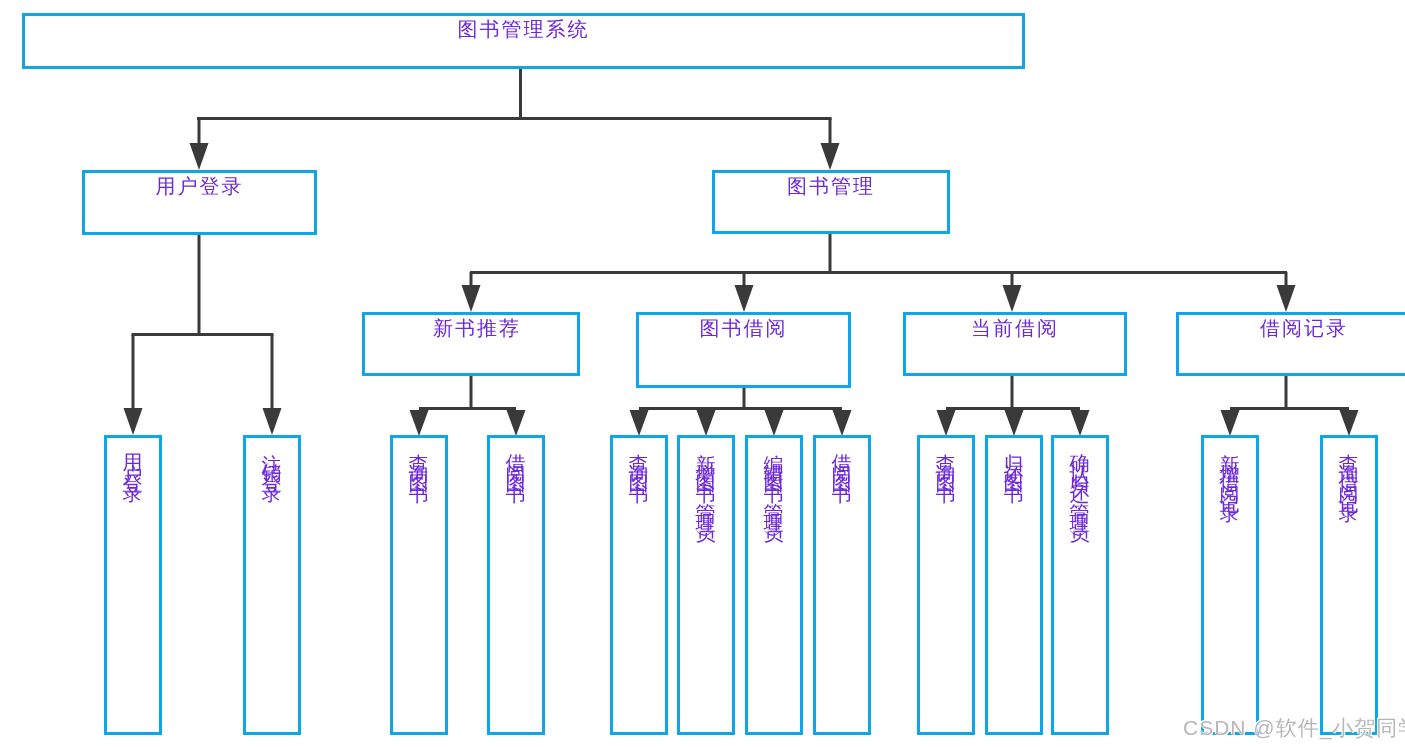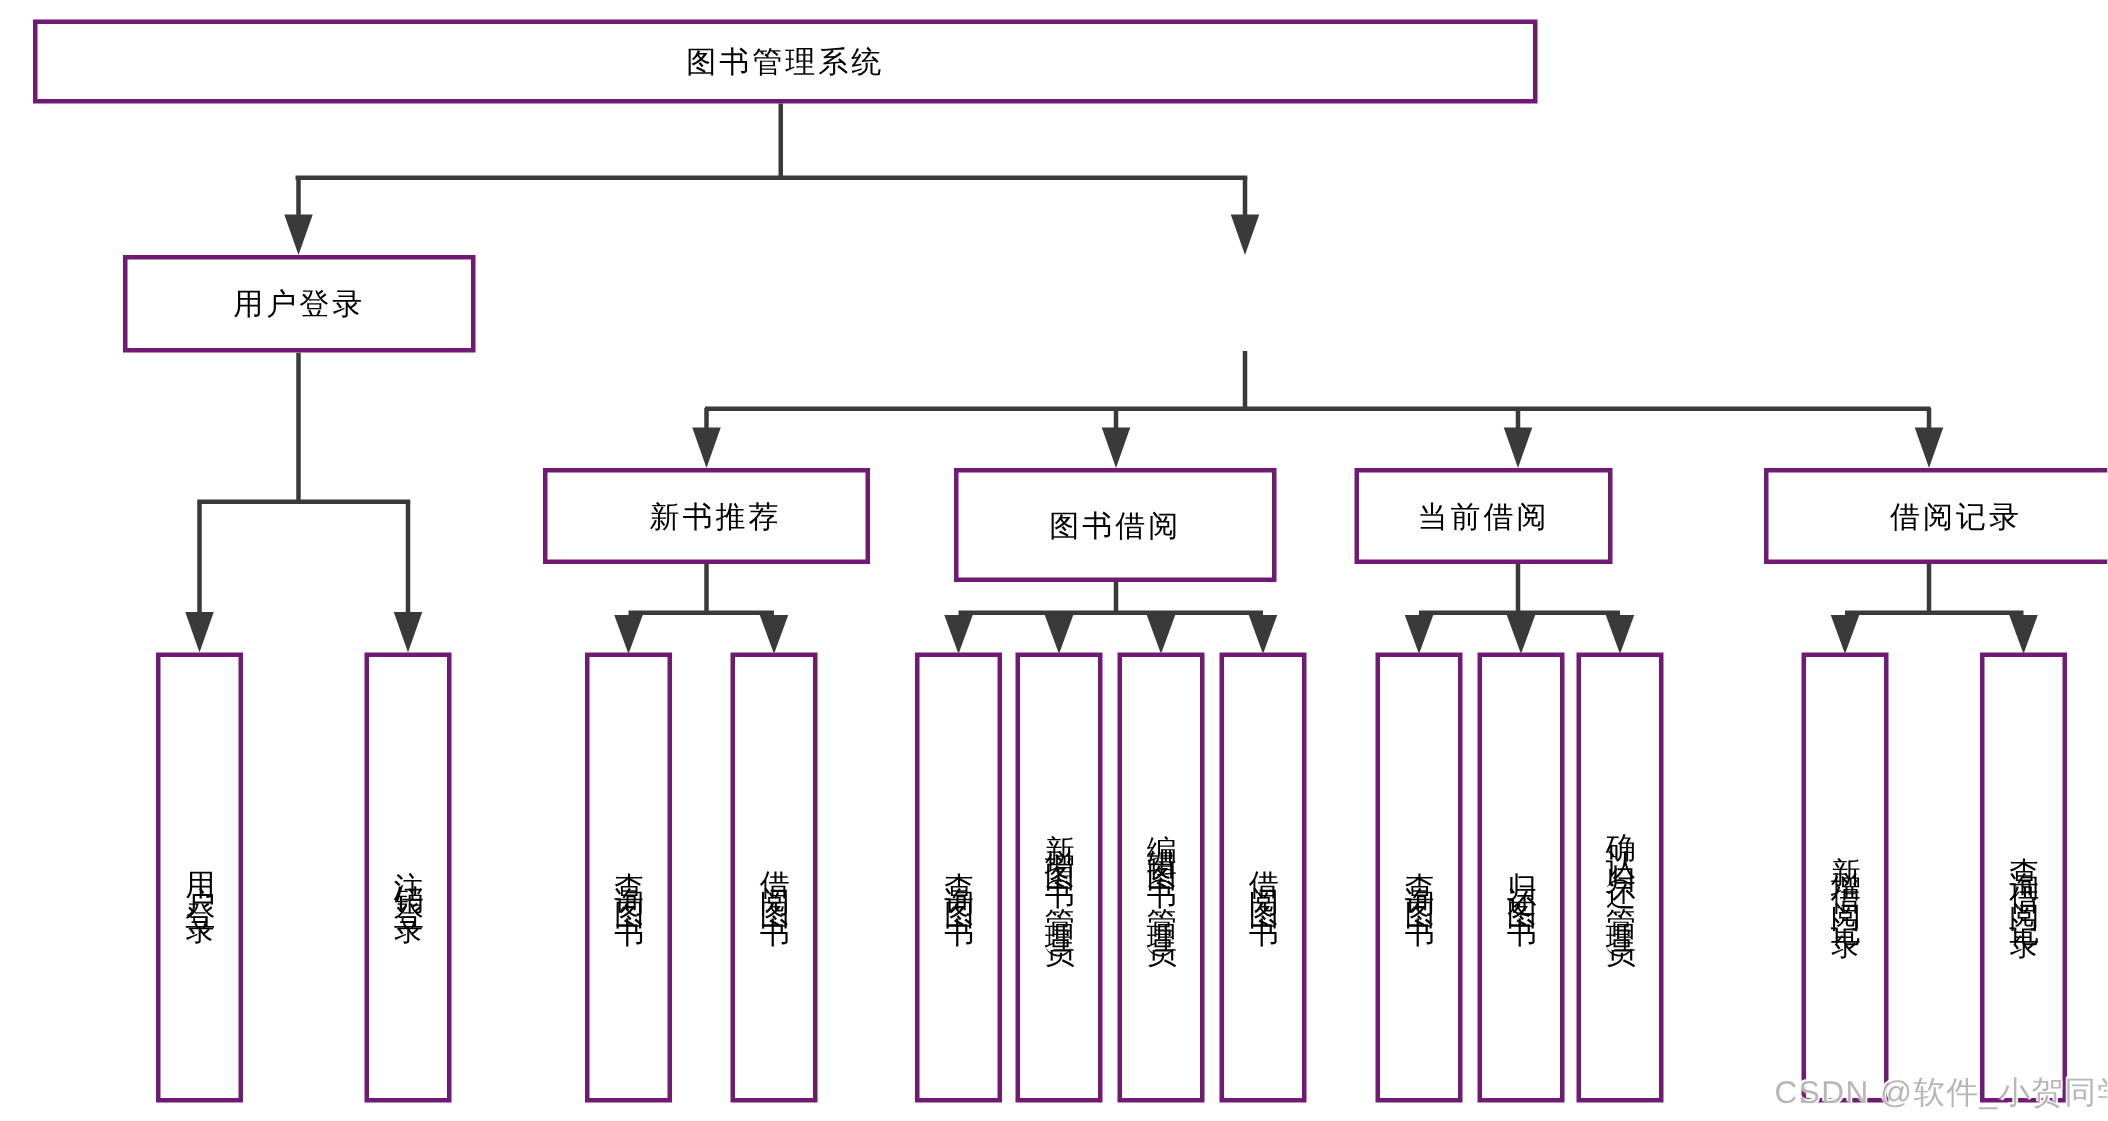--- a/index.html
+++ b/index.html
@@ -25,25 +25,25 @@
     fill: none;
   }
   #edges path.tri {
     fill: #3a3a3a;
     stroke: none;
   }
   .box {
     position: absolute;
     box-sizing: border-box;
     background: #ffffff;
-    border: 3px solid #701a75;
+    border: 3px solid #0ea5e9;
     display: flex;
-    align-items: center;
+    align-items: flex-start;
     justify-content: center;
-    color: #000000;
+    color: #6d28d9;
     font-size: 20px;
     letter-spacing: 2px;
     text-align: center;
     white-space: nowrap;
   }
   .leaf {
     top: 435px;
     width: 58px;
     height: 300px;
   }
@@ -136,28 +136,31 @@
     </g>
   </svg>
 
   <div class="box" style="left:22px; top:13px; width:1003px; height:56px;">
     <span>图书管理系统</span>
   </div>
 
   <div class="box" style="left:82px; top:170px; width:235px; height:65px;">
     <span>用户登录</span>
   </div>
+  <div class="box" style="left:712px; top:170px; width:238px; height:64px;">
+    <span>图书管理</span>
+  </div>
 
   <div class="box" style="left:362px; top:312px; width:218px; height:64px;padding-left:12px;">
     <span>新书推荐</span>
   </div>
   <div class="box" style="left:636px; top:312px; width:215px; height:76px;">
     <span>图书借阅</span>
   </div>
-  <div class="box" style="left:903px; top:312px; width:172px; height:64px;">
+  <div class="box" style="left:903px; top:312px; width:224px; height:64px;">
     <span>当前借阅</span>
   </div>
   <div class="box" style="left:1176px; top:312px; width:256px; height:64px;">
     <span>借阅记录</span>
   </div>
 
   <div class="box leaf" style="left:104px;">
     <span class="vlabel">用户登录</span>
   </div>
   <div class="box leaf" style="left:243px;">

